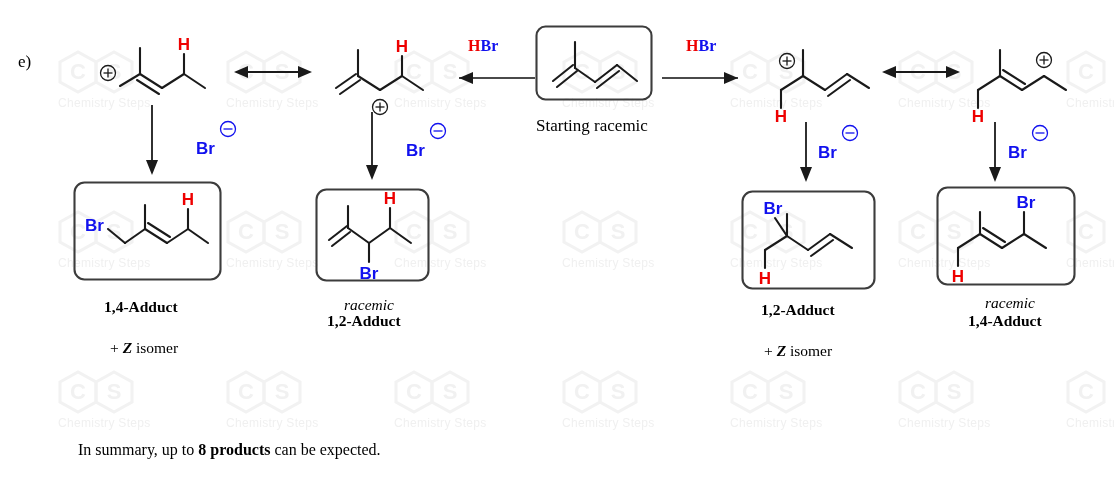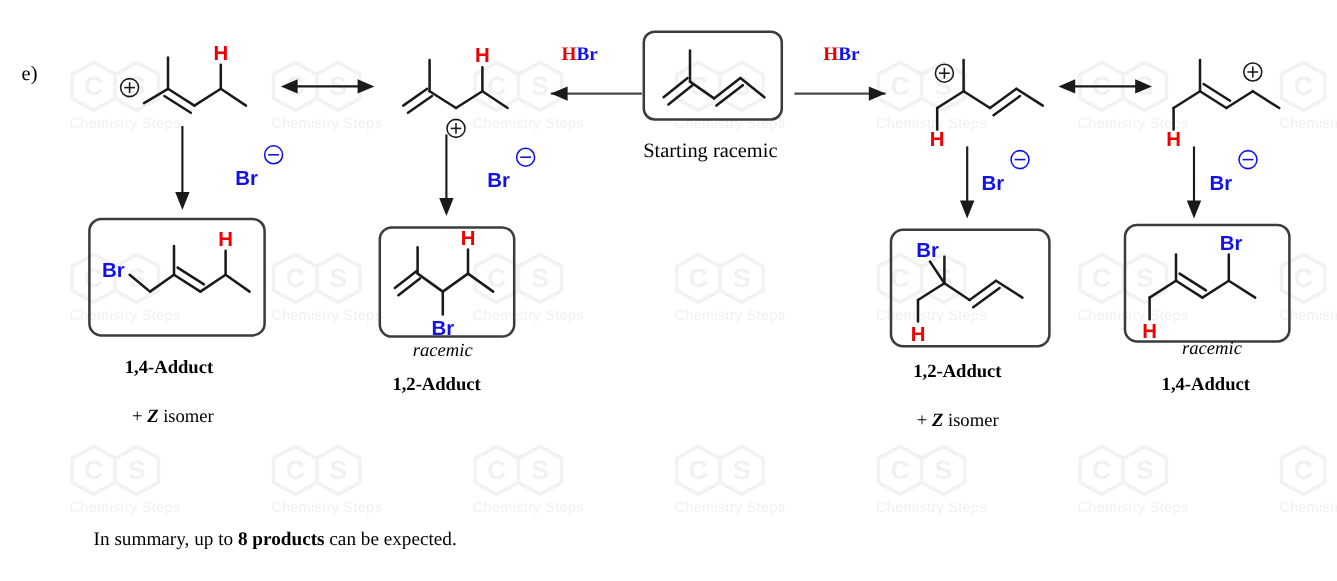--- a/index.html
+++ b/index.html
@@ -18,21 +18,21 @@
   }
 
   
   .abs{position:absolute;}
 
   
   .lbl{position:absolute;white-space:nowrap;color:#000;}
   .lbl-item{font-size:17px;}
   .lbl-sm{font-size:15.5px;}
   .lbl-bold{font-weight:bold;font-size:15.5px;}
-  .lbl-ital{font-style:italic;font-size:15.5px;}
+  .lbl-ital{font-style:italic;font-size:15.5px;margin-top:12px;}
   .lbl-reagent{font-size:16px;font-weight:bold;}
   .red{color:#ee0000;}
   .blue{color:#1111ee;}
   .lbl-summary{font-size:16px;}
   .lbl-summary b{font-weight:bold;}
   .zitalic{font-weight:bold;font-style:italic;}
 
   
   svg{overflow:visible;}
   .bond{stroke:#1a1a1a;stroke-width:2.1;fill:none;stroke-linecap:round;}

